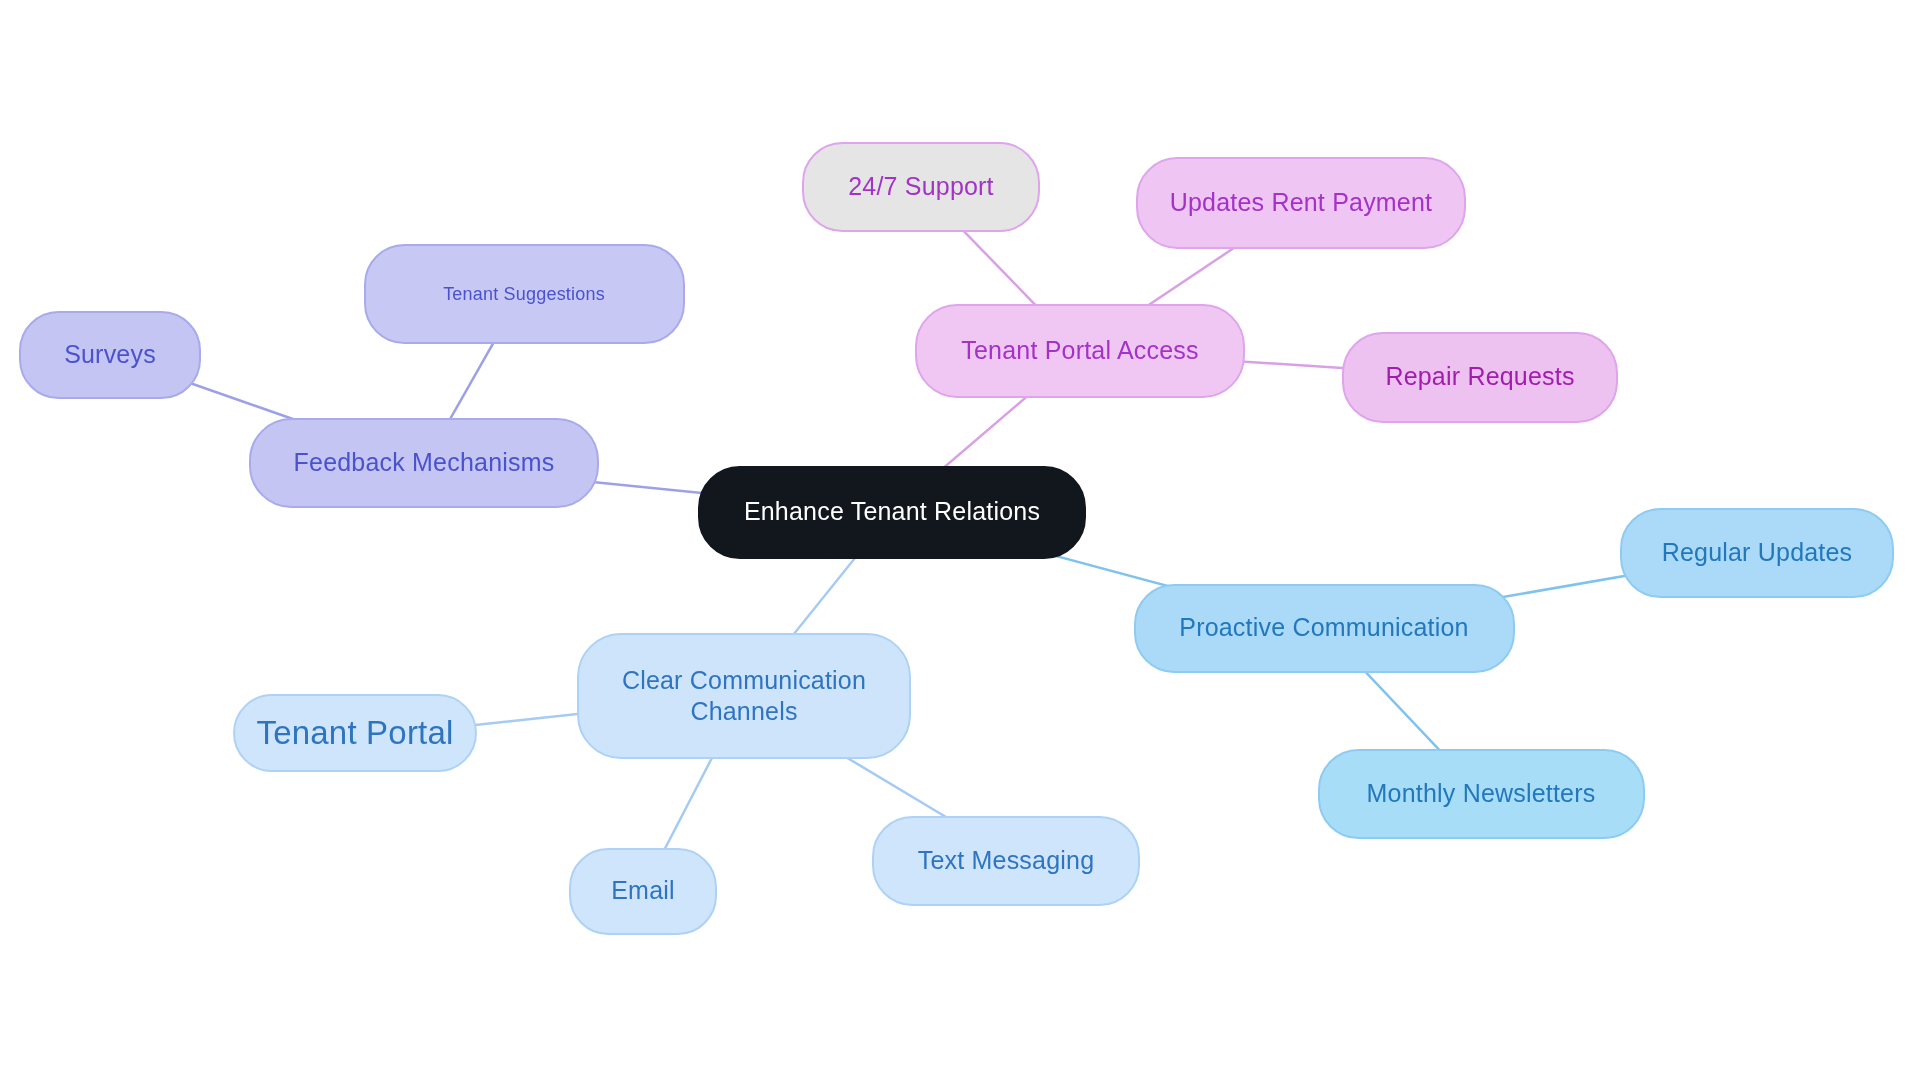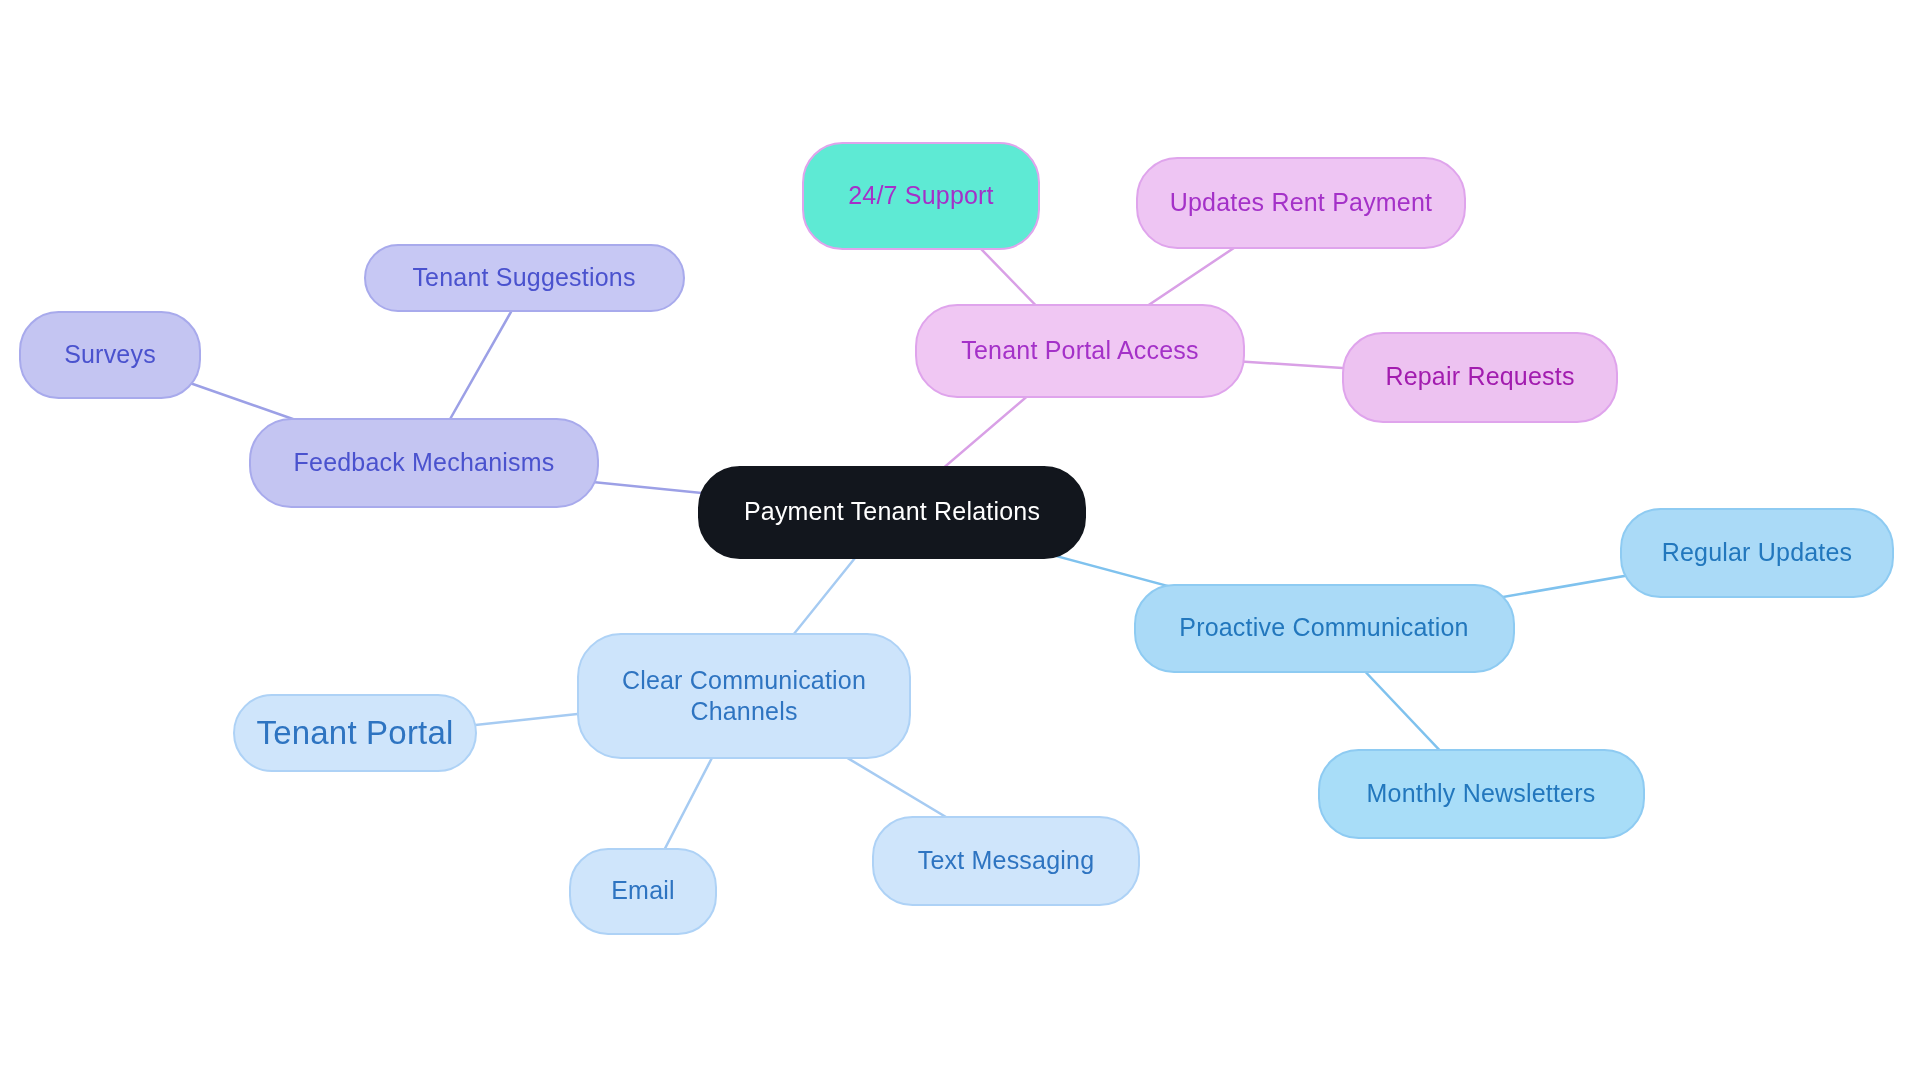--- a/index.html
+++ b/index.html
@@ -55,41 +55,41 @@
       <line x1="424" y1="465" x2="524" y2="289" stroke="#9ca0e6" stroke-width="2.5" stroke-linecap="round"></line>
       <line x1="892" y1="512" x2="1324" y2="628" stroke="#7fc2ee" stroke-width="2.5" stroke-linecap="round"></line>
       <line x1="1324" y1="628" x2="1757" y2="553" stroke="#7fc2ee" stroke-width="2.5" stroke-linecap="round"></line>
       <line x1="1324" y1="628" x2="1481" y2="794" stroke="#7fc2ee" stroke-width="2.5" stroke-linecap="round"></line>
       <line x1="892" y1="512" x2="744" y2="696" stroke="#a6cbf2" stroke-width="2.5" stroke-linecap="round"></line>
       <line x1="744" y1="696" x2="355" y2="738" stroke="#a6cbf2" stroke-width="2.5" stroke-linecap="round"></line>
       <line x1="744" y1="696" x2="643" y2="891" stroke="#a6cbf2" stroke-width="2.5" stroke-linecap="round"></line>
       <line x1="744" y1="696" x2="1006" y2="853" stroke="#a6cbf2" stroke-width="2.5" stroke-linecap="round"></line>
     </svg>
 <div class="node root" style="left: 698px; top: 465.5px; width: 388px; height: 93px; background: rgb(18, 22, 29); border: 2px solid rgb(18, 22, 29); color: rgb(255, 255, 255); font-size: 25px; border-radius: 41.85px;">
-      <span>Payment Tenant Relations</span>
+      <span>Enhance Tenant Relations</span>
     </div>
     <div class="node" style="left: 915px; top: 304px; width: 330px; height: 94px; background: rgb(240, 199, 243); border: 2px solid rgb(223, 164, 236); color: rgb(164, 49, 200); font-size: 25px; border-radius: 42.3px;">
       <span>Tenant Portal Access</span>
     </div>
-    <div class="node" style="left: 802px; top: 142px; width: 238px; height: 108px; background: #5eead4; border: 2px solid rgb(223, 164, 236); color: rgb(164, 49, 200); font-size: 25px; border-radius: 40.5px;">
+    <div class="node" style="left: 802px; top: 142px; width: 238px; height: 90px; background: #e5e5e5; border: 2px solid rgb(223, 164, 236); color: rgb(164, 49, 200); font-size: 25px; border-radius: 40.5px;">
       <span>24/7 Support</span>
     </div>
     <div class="node" style="left: 1136px; top: 157px; width: 330px; height: 92px; background: rgb(238, 197, 243); border: 2px solid rgb(223, 164, 236); color: rgb(164, 49, 200); font-size: 25px; border-radius: 41.4px;">
       <span>Updates Rent Payment</span>
     </div>
     <div class="node" style="left: 1342px; top: 331.5px; width: 276px; height: 91px; background: rgb(237, 194, 241); border: 2px solid rgb(223, 164, 236); color: #a21caf; font-size: 25px; border-radius: 40.95px; text-align: center;">
       <span>Repair Requests</span>
     </div>
     <div class="node" style="left: 249px; top: 418px; width: 350px; height: 90px; background: rgb(196, 197, 242); border: 2px solid rgb(168, 170, 236); color: rgb(74, 82, 206); font-size: 25px; border-radius: 42.3px;">
       <span>Feedback Mechanisms</span>
     </div>
     <div class="node" style="left: 19px; top: 311px; width: 182px; height: 88px; background: rgb(196, 197, 242); border: 2px solid rgb(168, 170, 236); color: rgb(74, 82, 206); font-size: 25px; border-radius: 39.6px;">
       <span>Surveys</span>
     </div>
-    <div class="node" style="left: 363.5px; top: 244px; width: 321px; height: 68px; background: rgb(199, 200, 244); border: 2px solid rgb(168, 170, 236); color: rgb(74, 82, 206); font-size: 25px; border-radius: 40.5px;">
+    <div class="node" style="left: 363.5px; top: 244px; width: 321px; height: 100px; background: rgb(199, 200, 244); border: 2px solid rgb(168, 170, 236); color: rgb(74, 82, 206); font-size: 18px; border-radius: 40.5px;">
       <span>Tenant Suggestions</span>
     </div>
     <div class="node" style="left: 1133.5px; top: 583.5px; width: 381px; height: 89px; background: rgb(170, 218, 247); border: 2px solid rgb(142, 203, 242); color: rgb(34, 119, 189); font-size: 25px; border-radius: 40.05px;">
       <span>Proactive Communication</span>
     </div>
     <div class="node" style="left: 1620px; top: 508px; width: 274px; height: 90px; background: rgb(170, 218, 247); border: 2px solid rgb(142, 203, 242); color: rgb(34, 119, 189); font-size: 25px; border-radius: 40.5px;">
       <span>Regular Updates</span>
     </div>
     <div class="node" style="left: 1317.5px; top: 749px; width: 327px; height: 90px; background: rgb(168, 221, 248); border: 2px solid rgb(142, 203, 242); color: rgb(34, 119, 189); font-size: 25px; border-radius: 40.5px;">
       <span>Monthly Newsletters</span>

